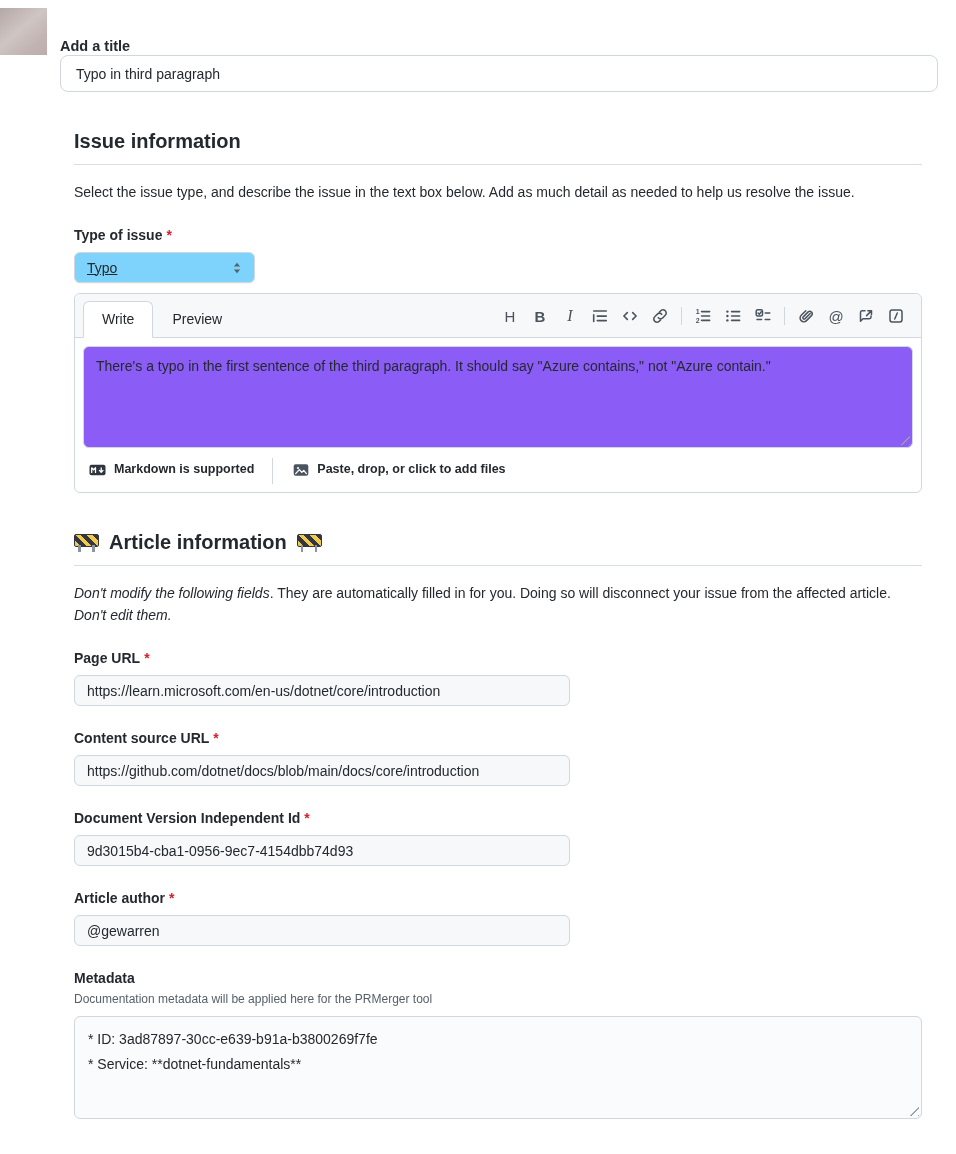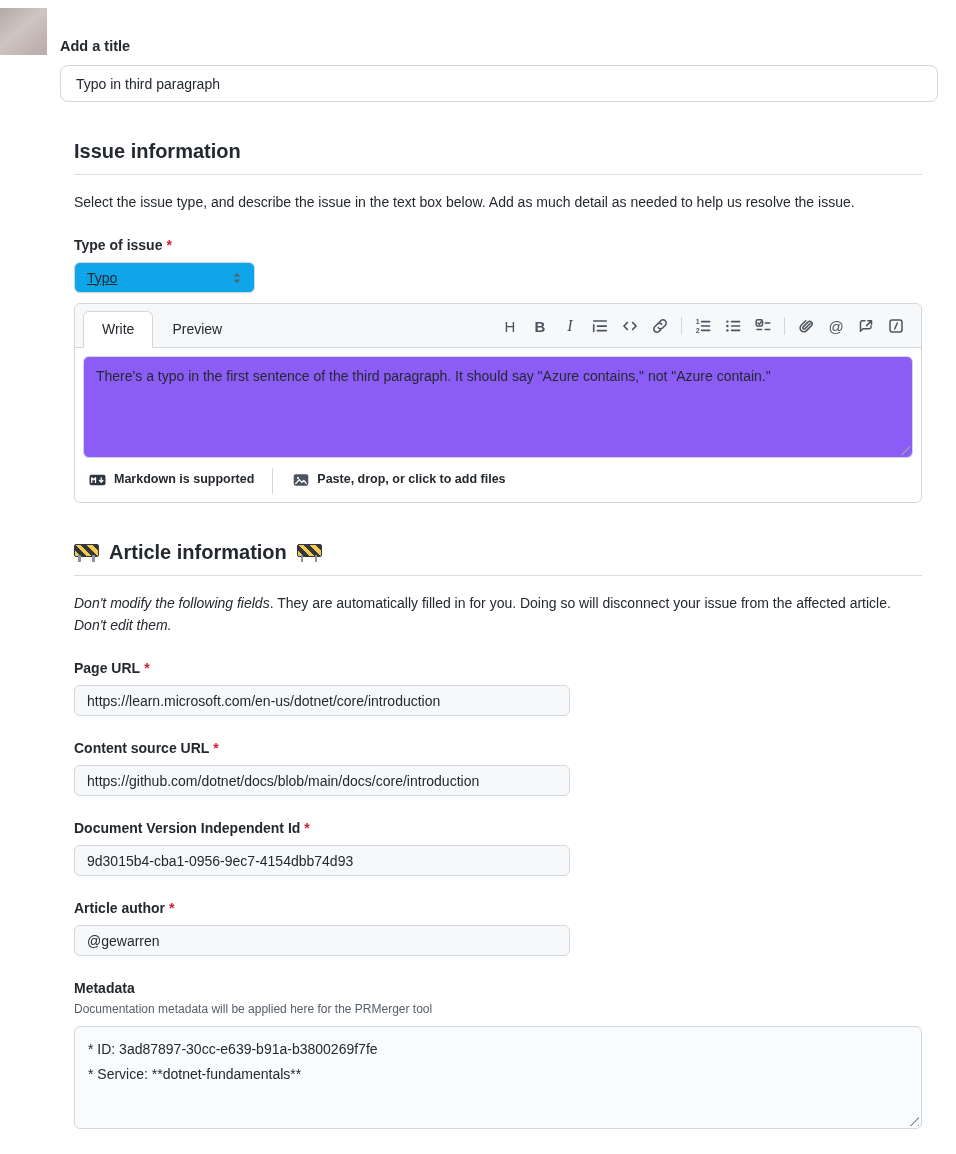--- a/index.html
+++ b/index.html
@@ -9,35 +9,35 @@
     background: #ffffff; color: #24292f;
     font-family: "Liberation Sans", sans-serif; font-size: 14px;
   }
   .avatar {
     position: absolute; left: 0; top: 8px; width: 47px; height: 47px;
     background: linear-gradient(140deg, #b3a8a6 0%, #cfc5c3 45%, #c2b4b2 75%, #b9adab 100%);
   }
   .outer { padding-top: 14px; margin: 0 18px 0 60px; }
   .title-label { display:block; font-weight: 600; font-size: 14.5px; margin-top: 24px; }
   .title-input {
-    margin-top: 11px; width: 100%; height: 37px;
+    margin-top: 1px; width: 100%; height: 37px;
     border: 1px solid #d0d7de; border-radius: 8px; padding: 0 15px;
     font: inherit; color: #24292f; background: #fff; outline: none;
   }
   .form-inner { margin: 0 16px 0 14px; }
   h2.section {
     margin: 37px 0 0; font-size: 20px; font-weight: 600;
     padding-bottom: 10px; border-bottom: 1px solid #d8dee4; line-height: 1.25;
   }
   .section-desc { margin: 17px 0 4px; font-size: 14px; line-height: 1.5; }
   .field-label { margin-top: 24px; font-weight: 600; font-size: 14px; }
   .req { color: #cf222e; margin-left: 4px; font-weight: 600; }
   .select {
     margin-top: 9px; width: 181px; height: 31px; cursor: pointer;
-    border: 1px solid #d0d7de; border-radius: 6px; background: #0ea5e9;
+    border: 1px solid #d0d7de; border-radius: 6px; background: #7dd3fc;
     display: flex; align-items: center; justify-content: space-between;
     padding: 0 9px 0 12px; box-shadow: 0 1px 0 rgba(27,31,36,0.04); text-decoration: underline;
   }
   .editor { margin-top: 10px; border: 1px solid #d0d7de; border-radius: 6px; background:#fff; }
   .editor-header {
     display: flex; justify-content: space-between; align-items: flex-end;
     background: #f6f8fa; border-bottom: 1px solid #d0d7de;
     border-radius: 6px 6px 0 0; padding: 7px 10px 0 8px;
   }
   .tabs { display: flex; }

